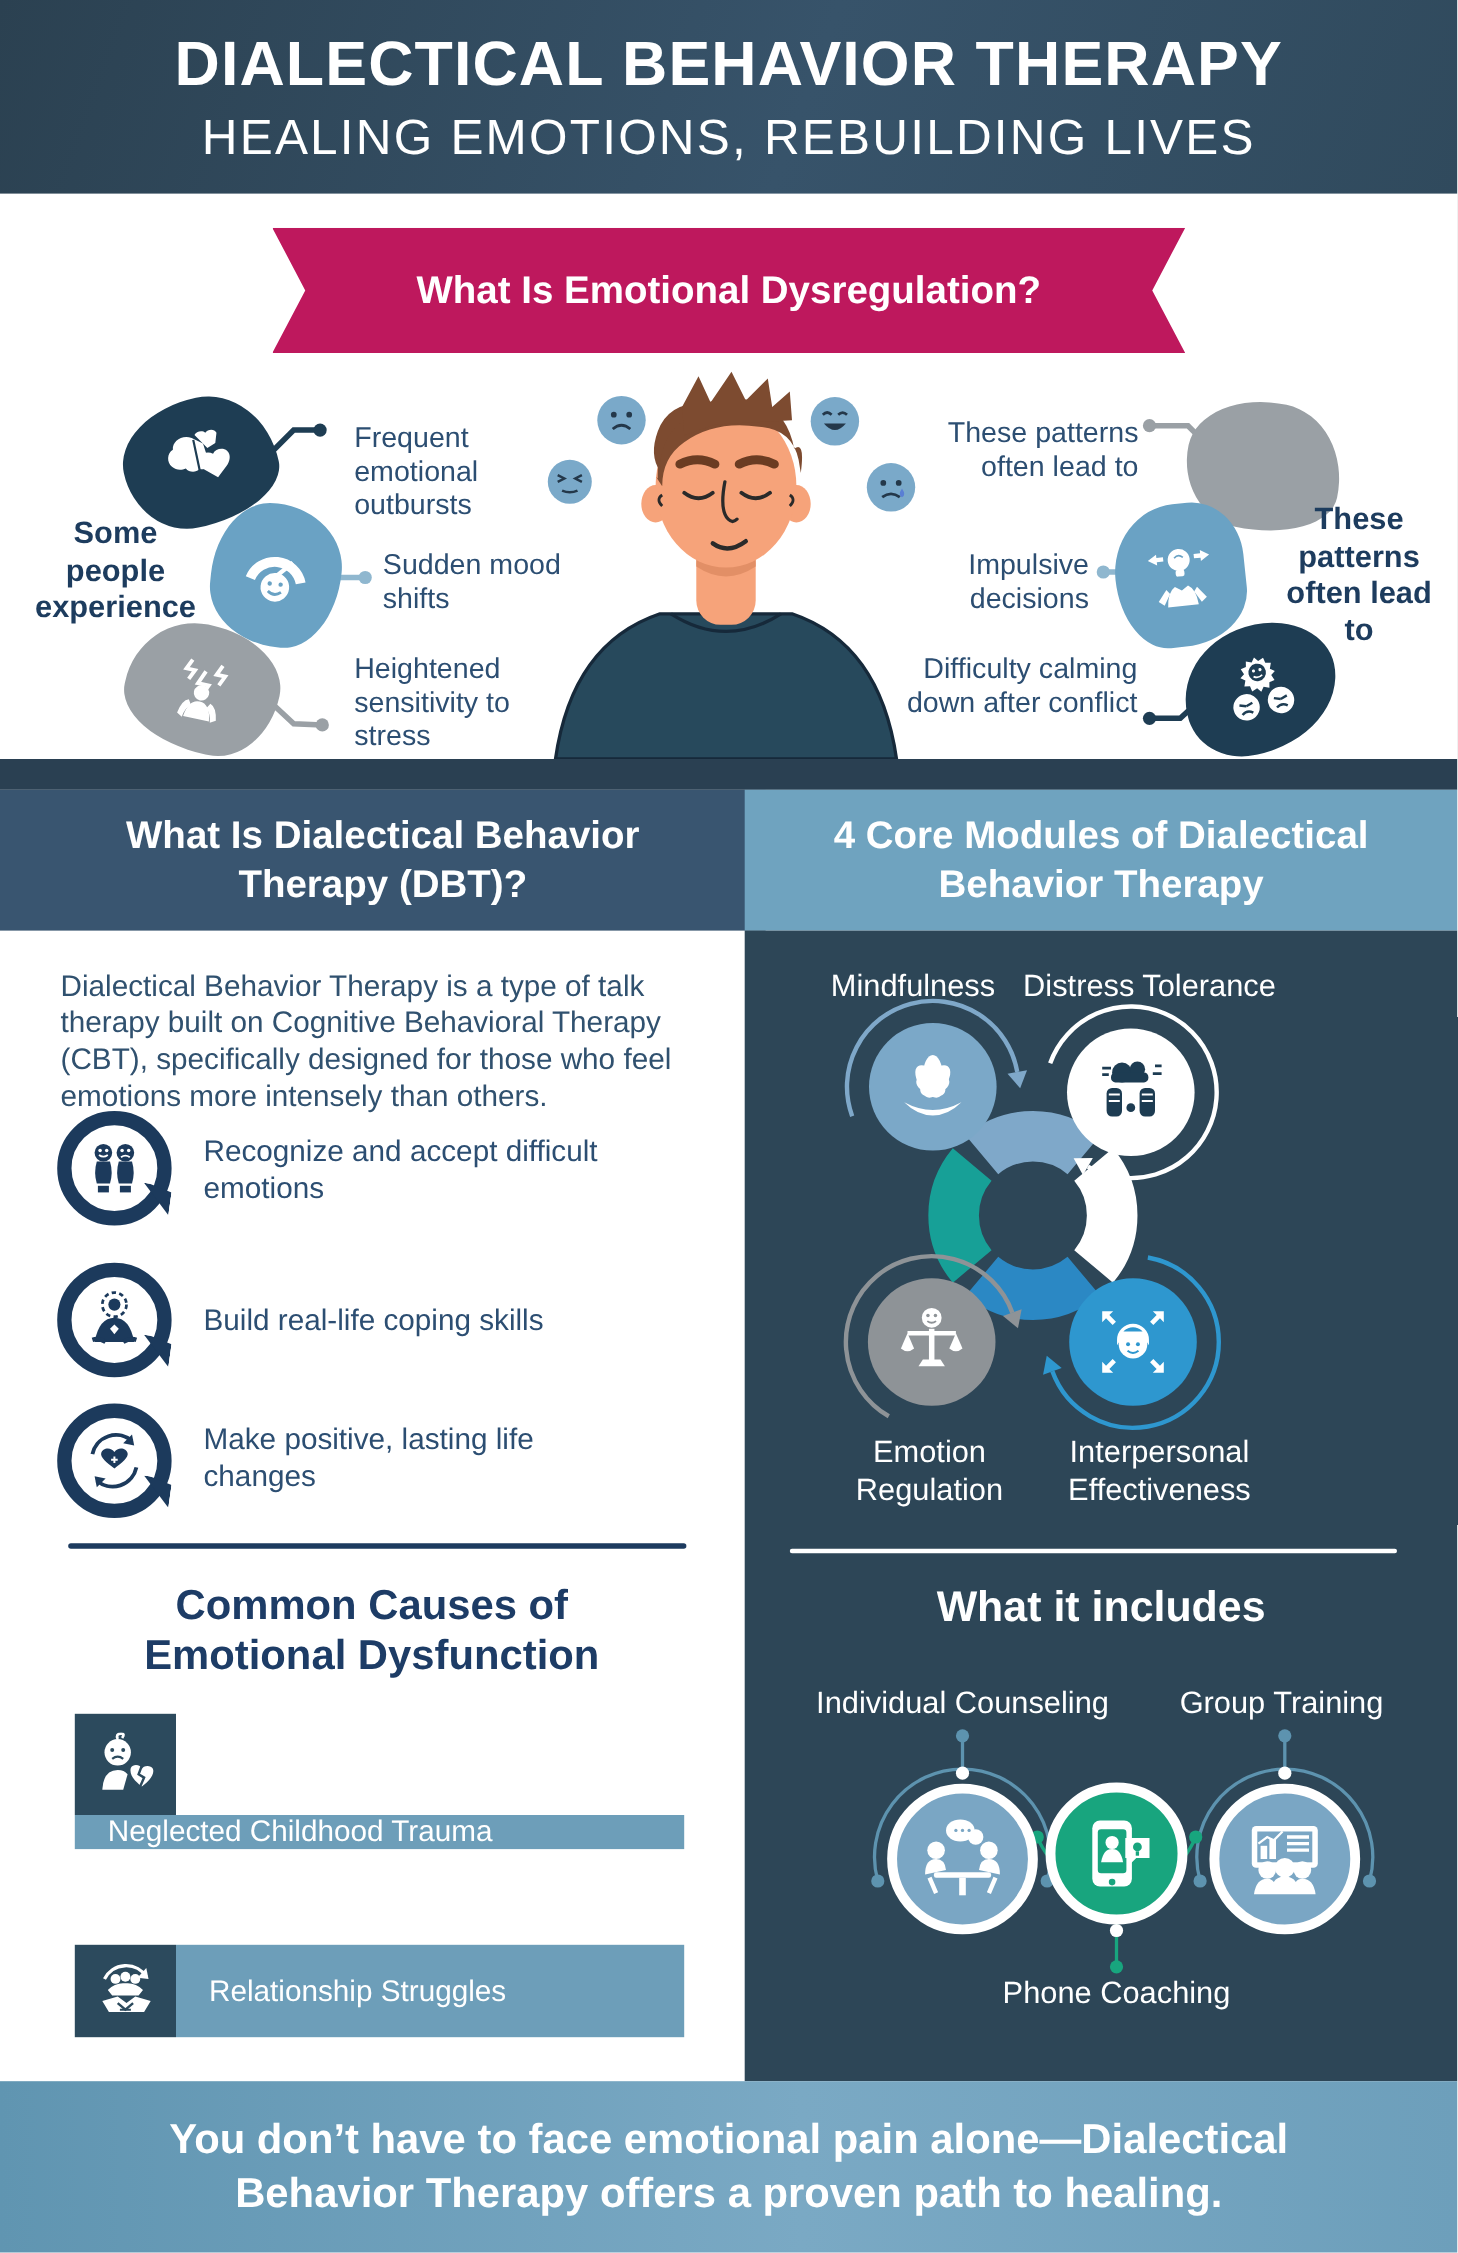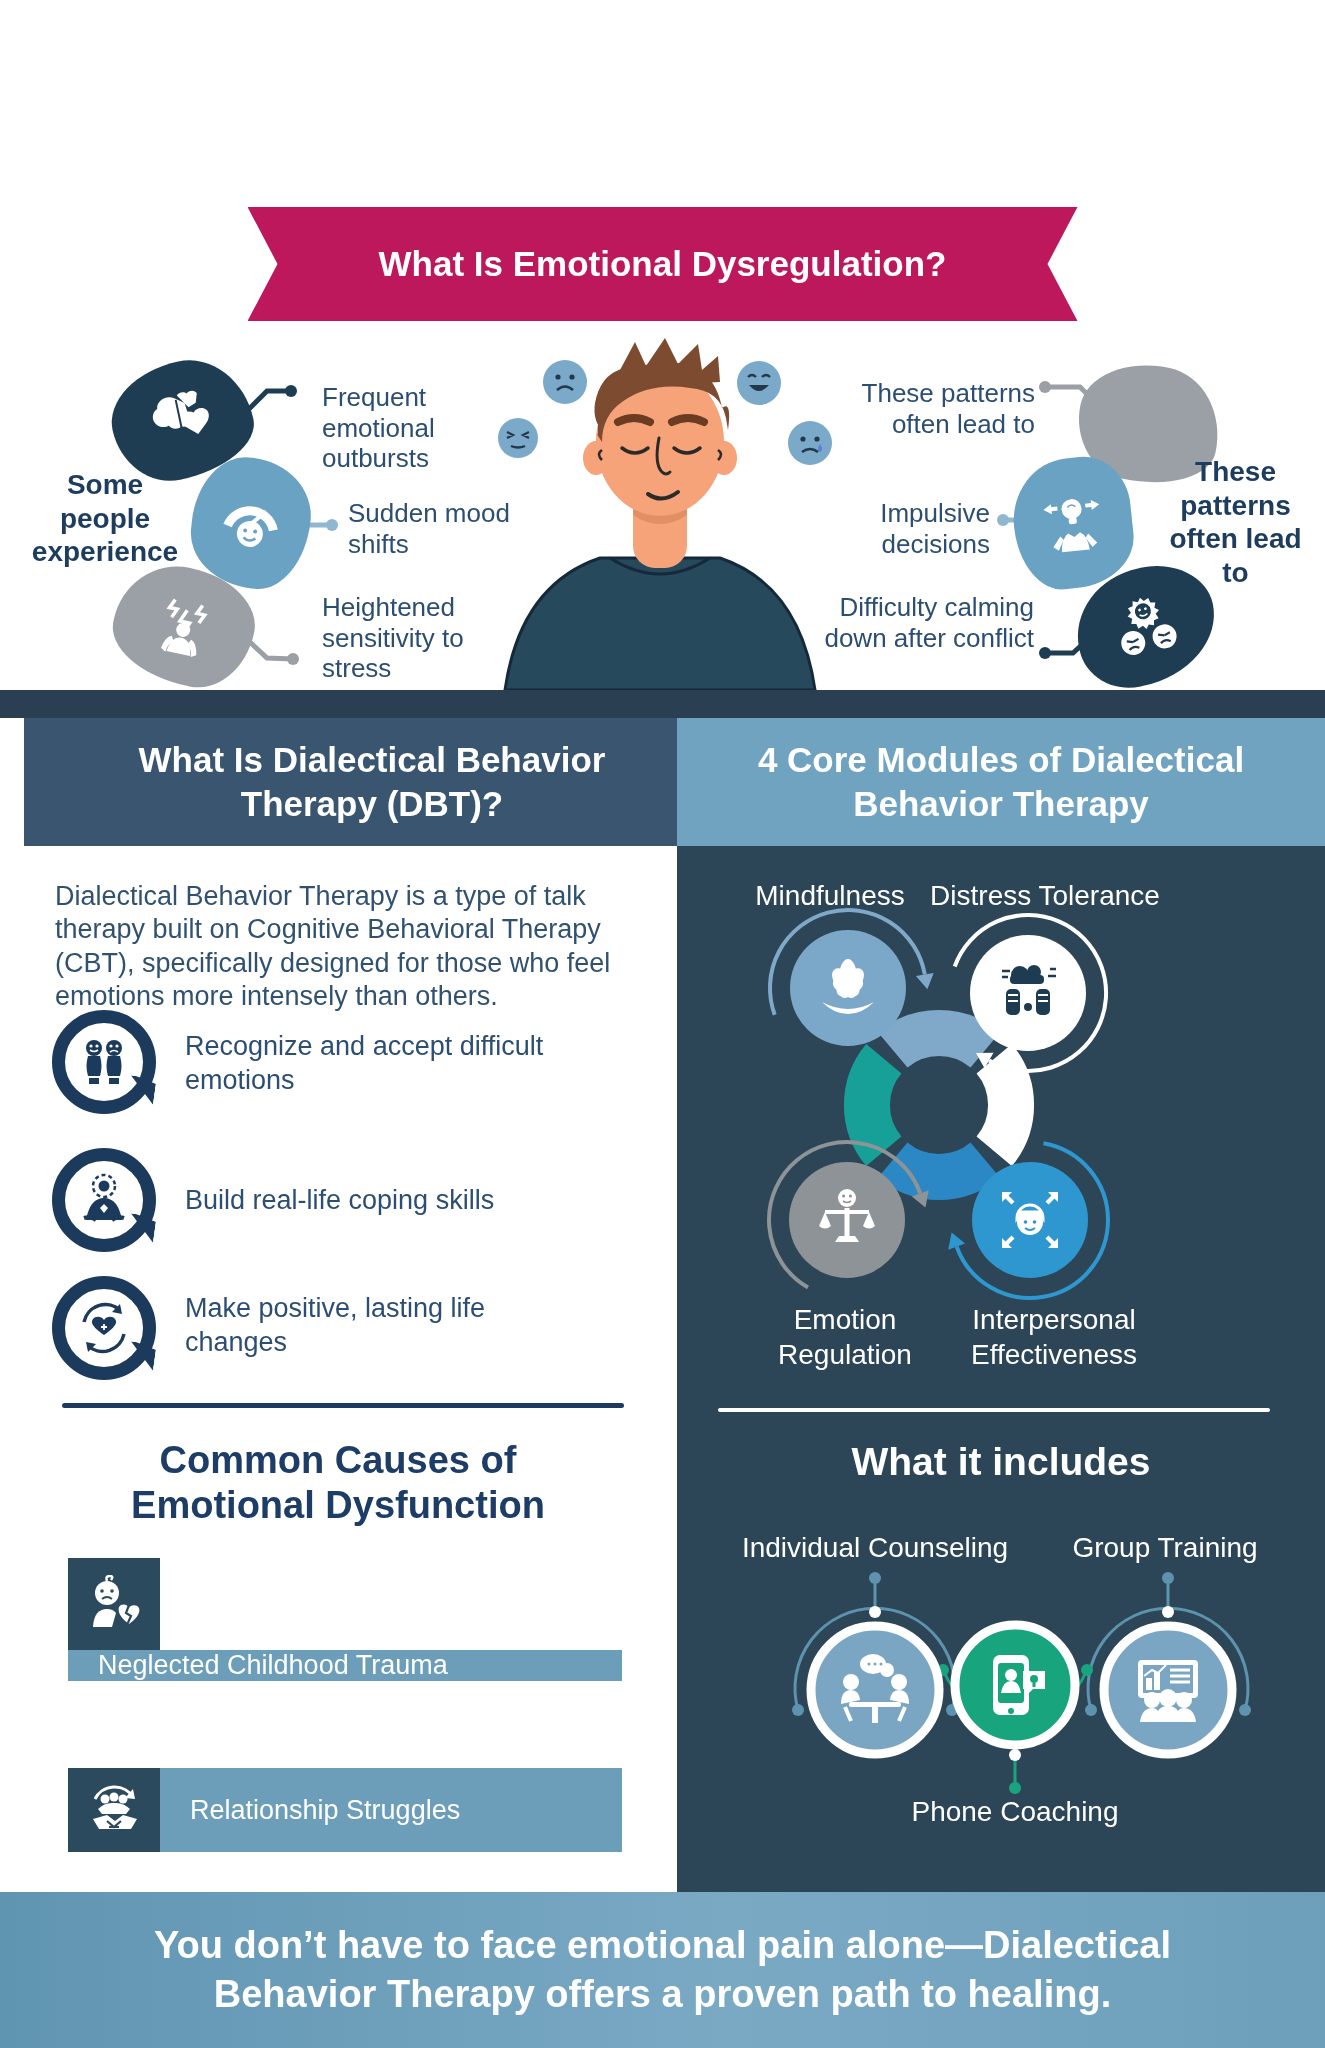--- a/index.html
+++ b/index.html
@@ -42,21 +42,21 @@
   #dys-l2{left:348px;top:498px;width:170px;}
   #dys-l3{left:322px;top:592px;width:170px;}
   #dys-r1{left:860px;top:378px;width:175px;text-align:right;}
   #dys-r2{left:855px;top:498px;width:135px;text-align:right;}
   #dys-r3{left:822px;top:592px;width:212px;text-align:right;}
   #some-people{left:30px;top:468px;width:150px;}
   #patterns-bold{left:1158px;top:455px;width:155px;}
   
   #band{left:0;top:690px;width:1325px;height:28px;background:#2a4052;}
   #lcol-header{left:0;top:718px;width:696px;height:128px;background:#395570;
-    display:flex;align-items:center;justify-content:center;margin-left:24px;}
+    display:flex;align-items:center;justify-content:center;}
   #rcol-header{left:677px;top:718px;width:648px;height:128px;background:#6fa3bf;
     display:flex;align-items:center;justify-content:center;}
   .col-h{color:#fff;font-size:35px;font-weight:800;text-align:center;line-height:1.25;width:560px;}
   #rpanel{left:677px;top:846px;width:648px;height:1046px;background:#2d4657;}
   
   #dbt-para{left:55px;top:880px;width:590px;color:#30516f;font-size:27px;line-height:1.24;font-weight:500;}
   .bullet-circle{position:absolute;width:104px;height:104px;border-radius:50%;
     border:13px solid #1c3a5c;background:#fff;display:flex;align-items:center;justify-content:center;}
   .bullet-circle::after{content:"";position:absolute;right:-12px;bottom:-2px;width:26px;height:26px;
     background:#1c3a5c;clip-path:polygon(0 0,100% 100%,100% 20%,20% 0);transform:rotate(8deg);}
@@ -88,20 +88,24 @@
   #footer{left:0;top:1892px;width:1325px;height:156px;
     background:linear-gradient(90deg,#6095b1 0%,#7aa9c4 55%,#6d9fbb 100%);
     display:flex;align-items:center;justify-content:center;}
   #footer .txt{color:#fff;font-size:38px;font-weight:800;text-align:center;line-height:1.3;width:1090px;}
 </style>
 </head>
 <body>
 
 <div id="poster">
 
+  <div id="header" class="abs">
+    <div class="title">DIALECTICAL BEHAVIOR THERAPY</div>
+    <div class="subtitle">HEALING EMOTIONS, REBUILDING LIVES</div>
+  </div>
 
   <div id="ribbon" class="abs">
     <div class="txt">What Is Emotional Dysregulation?</div>
   </div>
 
   <svg class="abs" style="left:0;top:175px" width="1325" height="515" viewBox="0 0 1325 515">
     <polyline points="240,243 267,216 291,216" fill="none" stroke="#1e3d53" stroke-width="5"></polyline>
     <circle cx="291" cy="216" r="6" fill="#1e3d53"></circle>
     <line x1="277" y1="350" x2="332" y2="350" stroke="#8fb7cf" stroke-width="5"></line>
     <circle cx="332" cy="350" r="6" fill="#8fb7cf"></circle>

